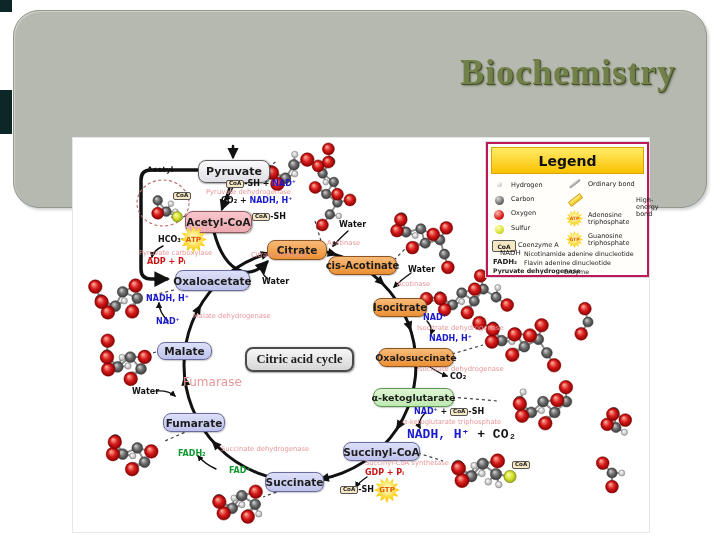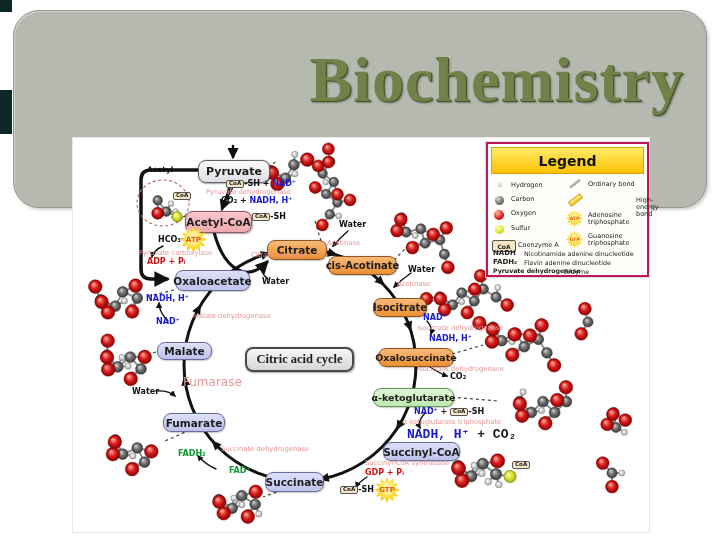--- a/index.html
+++ b/index.html
@@ -4,22 +4,22 @@
 <style>
   html,body{margin:0;padding:0;background:#fff;}
   .stage{position:relative;width:720px;height:540px;background:#ffffff;overflow:hidden;
          font-family:"DejaVu Sans",sans-serif;}
   .corner-sq{position:absolute;background:#0d2727;}
   .sq1{left:0;top:0;width:12px;height:12px;}
   .sq2{left:0;top:90px;width:12px;height:44px;}
   .banner{position:absolute;left:13px;top:10px;width:692px;height:196px;border-radius:26px;
           background:var(--banner,#b6b9af);border:1px solid #94978d;
           box-shadow:inset 1px 1px 0 #cfd2c8, 2px 2px 3px rgba(0,0,0,.18);z-index:1;}
-  .title{position:absolute;right:18px;top:30px;margin:4px;font-family:"Liberation Serif",serif;
-         font-weight:bold;font-size:64px;line-height:1.1;color:var(--title,#72804a);
+  .title{position:absolute;right:18px;top:30px;margin:12px;font-family:"Liberation Serif",serif;
+         font-weight:bold;font-size:36px;line-height:1.1;color:var(--title,#72804a);
          text-shadow:1px 1px 0 #454f2a, 2px 2px 2px rgba(50,60,30,.45);letter-spacing:1px;}
   .panel{position:absolute;left:72px;top:137px;width:576px;height:394px;background:#ffffff;
          border:1px solid #e7e7e7;z-index:2;}
   #dsvg{position:absolute;left:0;top:0;width:720px;height:540px;z-index:3;}
   #overlay{position:absolute;left:0;top:0;width:720px;height:540px;z-index:4;}
   .mbox{position:absolute;display:flex;align-items:center;justify-content:center;
         border:1.4px solid #666;border-radius:8px;font-weight:bold;color:#1c1c1c;
         white-space:nowrap;box-shadow:0.5px 0.5px 1.5px rgba(0,0,0,.35);}
   .bx-gray{background:linear-gradient(#fbfbfc,#dedee4);border-color:#606060;}
   .bx-pink{background:linear-gradient(#f8c6cb,#eea9b0);border-color:#8d5a5e;}
@@ -479,35 +479,35 @@
         <div class="lg-chip" style="left: 4px; top: 96px; width: 22px; height: 10px;">CoA</div>
         <div class="lg-txt" style="left: 30px; top: 98px;">Coenzyme A</div>
         <div class="lg-bond" style="left: 80px; top: 38px; width: 13px; height: 2.5px; background: linear-gradient(rgb(232, 232, 232), rgb(138, 138, 138)); transform: rotate(-38deg);"></div>
         <div class="lg-txt" style="left: 100px; top: 37px;">Ordinary bond</div>
         <div class="lg-bond" style="left: 80px; top: 53px; width: 13px; height: 4px; background: linear-gradient(rgb(255, 244, 160), rgb(245, 196, 0)); border: 0.5px solid rgb(207, 160, 0); transform: rotate(-38deg);"></div>
         <div class="lg-txt" style="left: 100px; top: 53px; padding-left: 48px;">High-energy bond</div>
         <div class="burst" style="left: 78px; top: 66px; width: 17px; height: 17px; font-size: 4.6px; position: absolute;">ATP</div>
         <div class="lg-txt" style="left: 100px; top: 68px; width: 56px; white-space: normal;">Adenosine triphosphate</div>
         <div class="burst" style="left: 78px; top: 87px; width: 17px; height: 17px; font-size: 4.6px; position: absolute;">GTP</div>
         <div class="lg-txt" style="left: 100px; top: 89px; width: 56px; white-space: normal;">Guanosine triphosphate</div>
-        <div class="lg-txt lp-blue" style="left: 5px; top: 106px; font-weight: bold; font-size: 7px;">NADH</div>
+        <div class="lg-txt lp-blue" style="left: 12px; top: 106px; font-weight: normal; font-size: 7px;">NADH</div>
         <div class="lg-txt" style="left: 36px; top: 107px; font-size: 6.3px;">Nicotinamide adenine dinucleotide</div>
         <div class="lg-txt lp-green" style="left: 5px; top: 115px; font-weight: bold; font-size: 7px;">FADH₂</div>
         <div class="lg-txt" style="left: 36px; top: 116px; font-size: 6.3px;">Flavin adenine dinucleotide</div>
         <div class="lg-txt lp-enz" style="left: 5px; top: 124px; font-weight: bold; font-size: 6.2px;">Pyruvate dehydrogenase</div>
         <div class="lg-txt" style="left: 76px; top: 125px; font-size: 6.3px;">Enzyme</div>
       </div>
   <div class="mbox bx-gray" style="left: 198px; top: 160px; width: 70px; height: 21px; font-size: 11px;">Pyruvate</div>
       <div class="mbox bx-pink" style="left: 185px; top: 211px; width: 65px; height: 20px; font-size: 10.5px;">Acetyl-CoA</div>
       <div class="mbox bx-orange" style="left: 267px; top: 240px; width: 58px; height: 18px; font-size: 10.5px;">Citrate</div>
       <div class="mbox bx-orange" style="left: 328px; top: 256px; width: 67px; height: 17px; font-size: 10px;">cis-Acotinate</div>
       <div class="mbox bx-orange" style="left: 373px; top: 298px; width: 52px; height: 17px; font-size: 10px;">Isocitrate</div>
       <div class="mbox bx-orange" style="left: 378px; top: 348px; width: 74px; height: 17px; font-size: 9.5px;">Oxalosuccinate</div>
       <div class="mbox bx-green" style="left: 373px; top: 388px; width: 79px; height: 17px; font-size: 9.5px;">α-ketoglutarate</div>
-      <div class="mbox bx-lav" style="left: 343px; top: 442px; width: 75px; height: 17px; font-size: 10.5px; margin-left: 40px;">Succinyl-CoA</div>
+      <div class="mbox bx-lav" style="left: 343px; top: 442px; width: 75px; height: 17px; font-size: 10.5px;">Succinyl-CoA</div>
       <div class="mbox bx-lav" style="left: 265px; top: 472px; width: 57px; height: 18px; font-size: 10.5px;">Succinate</div>
       <div class="mbox bx-lav" style="left: 163px; top: 413px; width: 60px; height: 17px; font-size: 10.5px;">Fumarate</div>
       <div class="mbox bx-lav" style="left: 157px; top: 342px; width: 53px; height: 16px; font-size: 10.5px;">Malate</div>
       <div class="mbox bx-lav" style="left: 175px; top: 270px; width: 73px; height: 19px; font-size: 10.5px;">Oxaloacetate</div>
       <div class="mbox bx-center" style="left: 245px; top: 347px; width: 105px; height: 21px; font-size: 12.5px;">Citric acid cycle</div>
       <div class="dlabel" style="left: 147px; top: 166px; font-size: 7.5px;"><span class="lp-blk">Acetyl</span></div>
       <div class="dlabel" style="left: 173px; top: 192px; font-size: 8px;"><span class="lp-chip">CoA</span></div>
       <div class="dlabel" style="left: 226px; top: 180px; font-size: 8px;"><span class="lp-chip">CoA</span><span class="lp-blk">-SH</span><span class="lp-blk"> + </span><span class="lp-blue">NAD⁺</span></div>
       <div class="dlabel" style="left: 206px; top: 189px; font-size: 6.8px;"><span class="lp-enz">Pyruvate dehydrogenase</span></div>
       <div class="dlabel" style="left: 221px; top: 197px; font-size: 8px;"><span class="lp-blk">CO₂ + </span><span class="lp-blue">NADH, H⁺</span></div>

